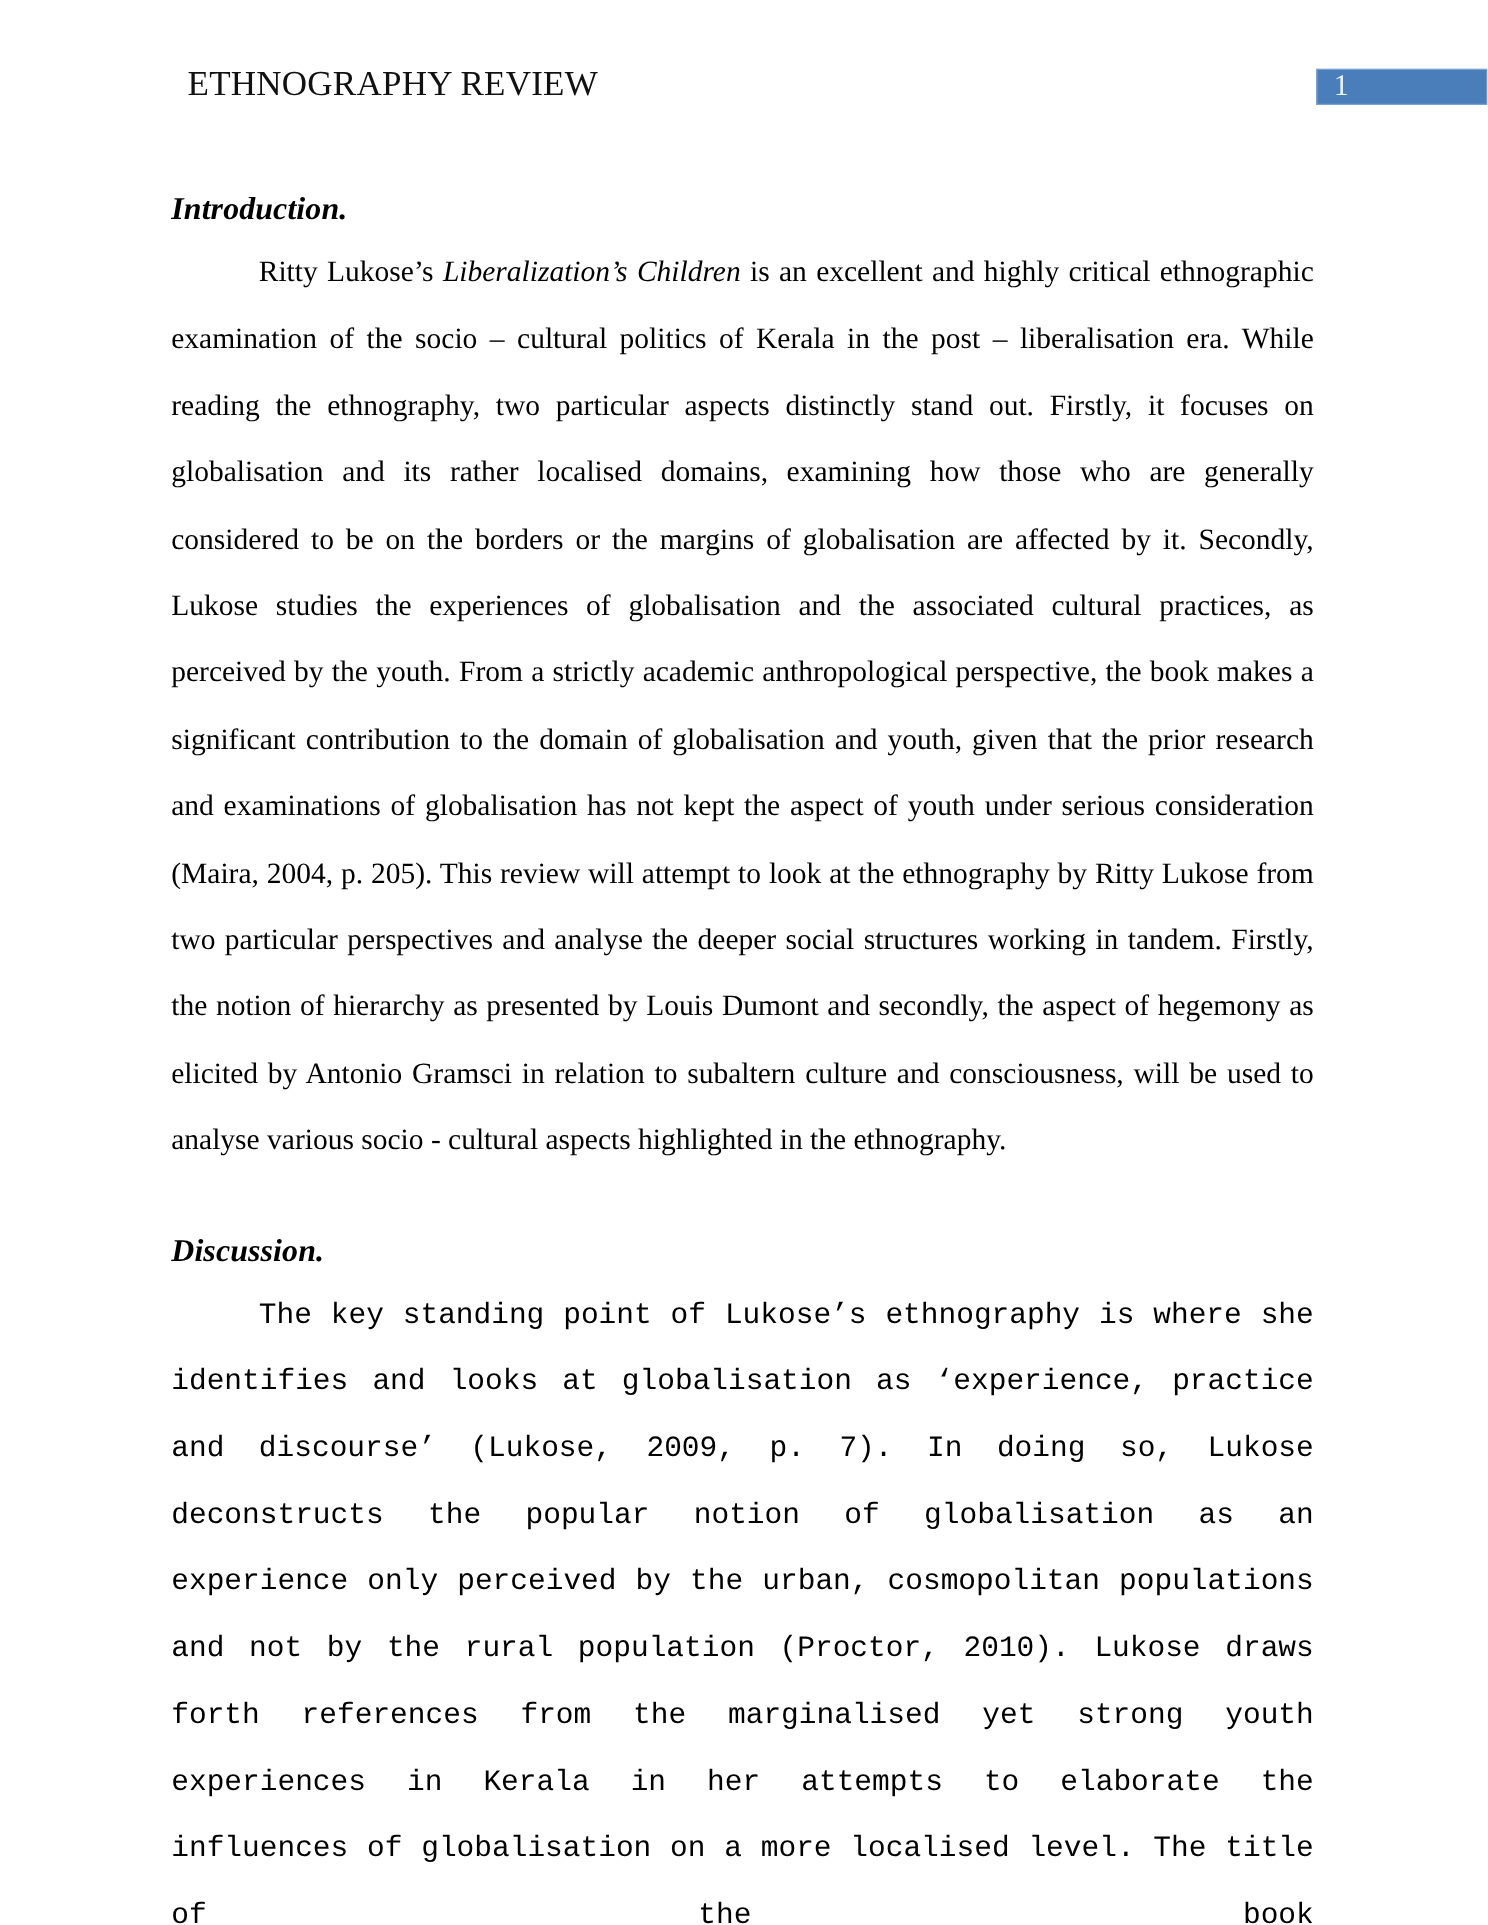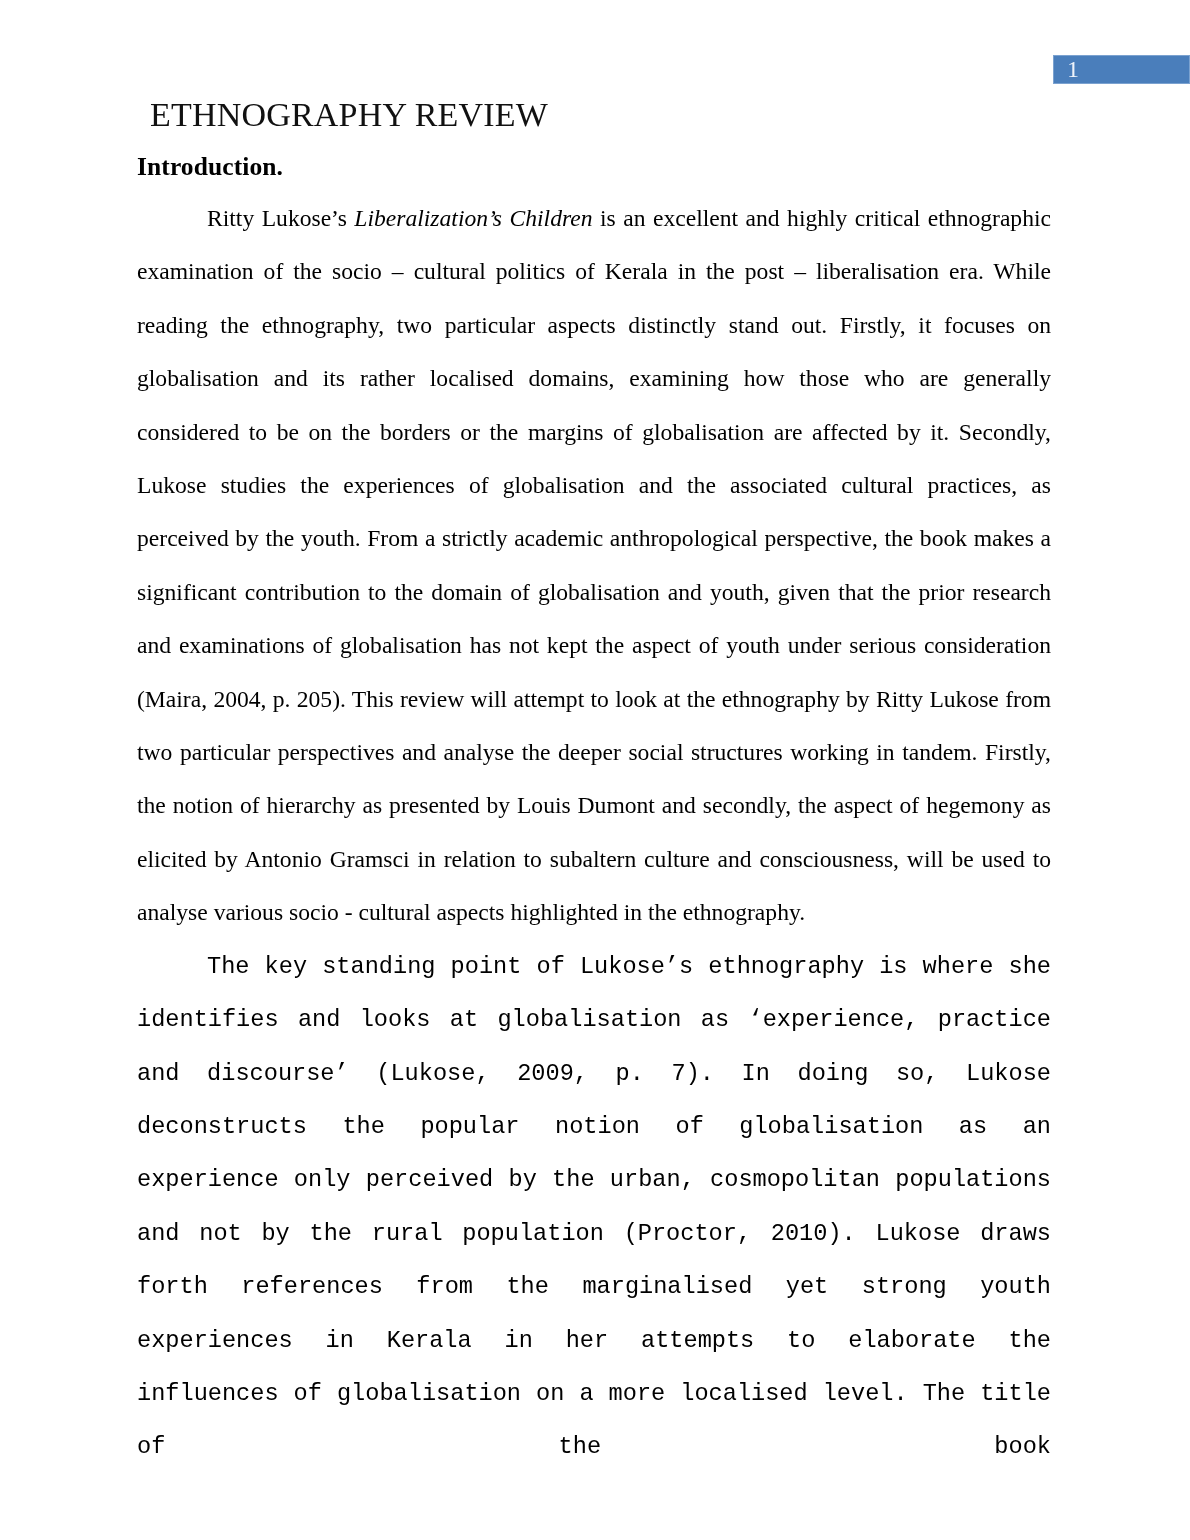--- a/index.html
+++ b/index.html
@@ -25,26 +25,25 @@
     position: absolute;
     top: 52px;
     left: 0;
     width: 1190px;
     height: 34px;
   }
   .header-title {
     position: absolute;
     left: 150px;
     top: 0px;
-    font-size: 34px;
+    font-size: 28px;
     line-height: 32px;
     letter-spacing: 0.2px;
     white-space: nowrap;
     color: #111111;
-    margin-top: 47px;
   }
   .page-number-badge {
     position: absolute;
     left: 1053px;
     top: 55px;
     width: 137px;
     height: 29px;
     background: #4a7ebb;
     box-shadow: inset 0 0 0 1px #7ba2d0;
   }
@@ -63,20 +62,21 @@
     left: 137px;
     top: 150px;
     width: 914px;
   }
   .section-heading {
     font-size: 25.5px;
     font-weight: bold;
     line-height: 34px;
     margin: 0 0 8px 0;
     letter-spacing: 0.1px;
+    font-style: italic;
   }
   .section-heading.discussion {
     margin-top: 44px;
   }
   .body-paragraph {
     font-size: 23.6px;
     line-height: 53.4px;
     text-align: justify;
     text-justify: inter-word;
     text-indent: 70px;
@@ -103,17 +103,18 @@
   <div class="page-number-badge">
     <span class="page-num">1</span>
   </div>
 
   <div class="content">
 
     <h2 class="section-heading">Introduction.</h2>
 
     <p class="body-paragraph"><span>Ritty Lukose’s </span><em>Liberalization’s Children</em><span> is an excellent and highly critical ethnographic examination of the socio – cultural politics of Kerala in the post – liberalisation era. While reading the ethnography, two particular aspects distinctly stand out. Firstly, it focuses on globalisation and its rather localised domains, examining how those who are generally considered to be on the borders or the margins of globalisation are affected by it. Secondly, Lukose studies the experiences of globalisation and the associated cultural practices, as perceived by the youth. From a strictly academic anthropological perspective, the book makes a significant contribution to the domain of globalisation and youth, given that the prior research and examinations of globalisation has not kept the aspect of youth under serious consideration (Maira, 2004, p. 205). This review will attempt to look at the ethnography by Ritty Lukose from two particular perspectives and analyse the deeper social structures working in tandem. Firstly, the notion of hierarchy as presented by Louis Dumont and secondly, the aspect of hegemony as elicited by Antonio Gramsci in relation to subaltern culture and consciousness, will be used to analyse various socio - cultural aspects highlighted in the ethnography.</span></p>
 
+    <h2 class="section-heading discussion">Discussion.</h2>
 
     <p class="body-paragraph continued">The key standing point of Lukose’s ethnography is where she identifies and looks at globalisation as ‘experience, practice and discourse’ (Lukose, 2009, p. 7). In doing so, Lukose deconstructs the popular notion of globalisation as an experience only perceived by the urban, cosmopolitan populations and not by the rural population (Proctor, 2010). Lukose draws forth references from the marginalised yet strong youth experiences in Kerala in her attempts to elaborate the influences of globalisation on a more localised level. The title of the book</p>
 
   </div>
 </div>
 
 </body></html>

